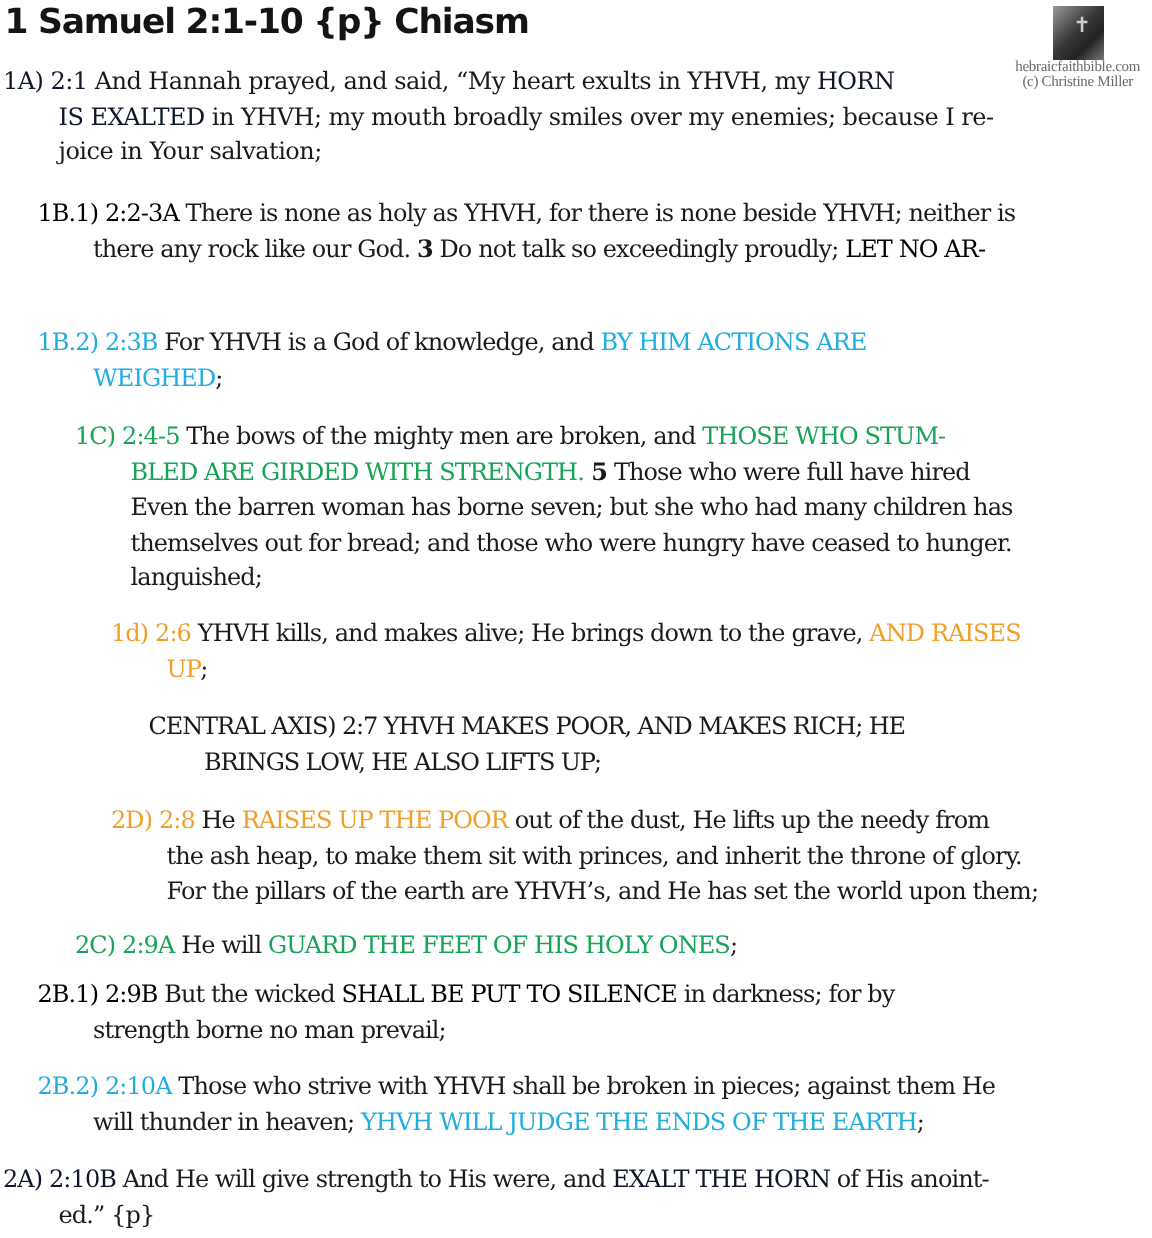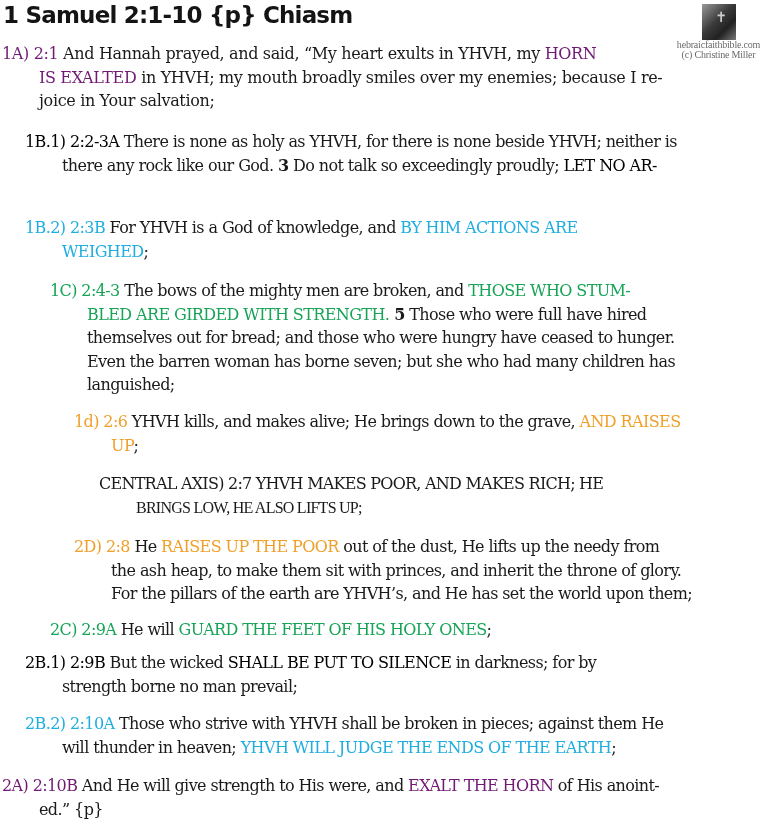--- a/index.html
+++ b/index.html
@@ -3,21 +3,21 @@
 <meta charset="utf-8">
 <style>
   html, body { margin: 0; padding: 0; background: #ffffff; }
   body { width: 768px; height: 825px; overflow: hidden; position: relative; font-family: "DejaVu Serif", serif; color: #1a1a1a; }
   .title { position: absolute; left: 3px; top: 2px; font-family: "DejaVu Sans", sans-serif; font-weight: bold; font-size: 23px; letter-spacing: -0.8px; color: #141414; }
   .logo { position: absolute; left: 671px; top: 4px; width: 95px; text-align: center; }
   .logo-img { width: 34px; height: 36px; margin: 0 auto; background: linear-gradient(135deg,#9a9a9a 0%,#3a3a3a 45%,#222 70%,#777 100%); position: relative; }
   .logo-img .cross { position: absolute; left: 14px; top: 6px; color: #cfcfcf; font-size: 14px; line-height: 14px; font-family: "DejaVu Sans", sans-serif; }
   .logo-text { font-family: Liberation Serif, serif; font-size: 10px; color: #6a6a6a; line-height: 10px; letter-spacing: -0.2px; }
   .block { position: absolute; font-size: 16px; line-height: 23.5px; letter-spacing: -0.35px; }
-  .red { color: #701a75; }
+  .red { color: #0f172a; }
   .blue { color: #000000; }
   .lblue { color: #20ade0; }
   .green { color: #17a457; }
   .orange { color: #f0a02a; }
   .b { font-weight: bold; }
   .line { white-space: nowrap; display: block; }
 </style>
 </head>
 <body>
 
@@ -41,35 +41,35 @@
   <span class="line"><span class="blue">1B.1) 2:2-3A</span><span> There is none as holy as YHVH, for there is none beside YHVH; neither is</span></span>
   <span class="line" style="padding-left:37px;"><span>there any rock like our God. </span><span class="b">3</span><span> Do not talk so exceedingly proudly; </span><span class="blue">LET NO AR-</span></span>
 </div>
 
 <div class="block" style="left:25px; top:216px; letter-spacing:-0.6px;">
   <span class="line"><span class="lblue">1B.2) 2:3B</span><span> For YHVH is a God of knowledge, and </span><span class="lblue">BY HIM ACTIONS ARE</span></span>
   <span class="line" style="padding-left:37px;"><span class="lblue">WEIGHED</span><span>;</span></span>
 </div>
 
 <div class="block" style="left:50px; top:279px; letter-spacing:-0.6px;">
-  <span class="line"><span class="green">1C) 2:4-3</span><span> The bows of the mighty men are broken, and </span><span class="green">THOSE WHO STUM-</span></span>
+  <span class="line"><span class="green">1C) 2:4-5</span><span> The bows of the mighty men are broken, and </span><span class="green">THOSE WHO STUM-</span></span>
   <span class="line" style="padding-left:37px;"><span class="green">BLED ARE GIRDED WITH STRENGTH.</span><span class="b"> 5</span><span> Those who were full have hired</span></span>
+  <span class="line" style="padding-left:37px;"><span>Even the barren woman has borne seven; but she who had many children has</span></span>
   <span class="line" style="padding-left:37px;"><span>themselves out for bread; and those who were hungry have ceased to hunger.</span></span>
-  <span class="line" style="padding-left:37px;"><span>Even the barren woman has borne seven; but she who had many children has</span></span>
   <span class="line" style="padding-left:37px;"><span>languished;</span></span>
 </div>
 
 <div class="block" style="left:74px; top:410px; letter-spacing:-0.6px;">
   <span class="line"><span class="orange">1d) 2:6</span><span> YHVH kills, and makes alive; He brings down to the grave, </span><span class="orange">AND RAISES</span></span>
   <span class="line" style="padding-left:37px;"><span class="orange">UP</span><span>;</span></span>
 </div>
 
 <div class="block" style="left:99px; top:472px; letter-spacing:-0.75px;">
   <span class="line"><span>CENTRAL AXIS) 2:7 YHVH MAKES POOR, AND MAKES RICH; HE</span></span>
-  <span class="line" style="padding-left:37px;font-family:Liberation Serif, serif;"><span>BRINGS LOW, HE ALSO LIFTS UP;</span></span>
+  <span class="line" style="padding-left:37px;"><span>BRINGS LOW, HE ALSO LIFTS UP;</span></span>
 </div>
 
 <div class="block" style="left:74px; top:535px; letter-spacing:-0.6px;">
   <span class="line"><span class="orange">2D) 2:8</span><span> He </span><span class="orange">RAISES UP THE POOR</span><span> out of the dust, He lifts up the needy from</span></span>
   <span class="line" style="padding-left:37px;"><span>the ash heap, to make them sit with princes, and inherit the throne of glory.</span></span>
   <span class="line" style="padding-left:37px;"><span>For the pillars of the earth are YHVH’s, and He has set the world upon them;</span></span>
 </div>
 
 <div class="block" style="left:50px; top:618px; letter-spacing:-0.6px;">
   <span class="line"><span class="green">2C) 2:9A</span><span> He will </span><span class="green">GUARD THE FEET OF HIS HOLY ONES</span><span>;</span></span>

